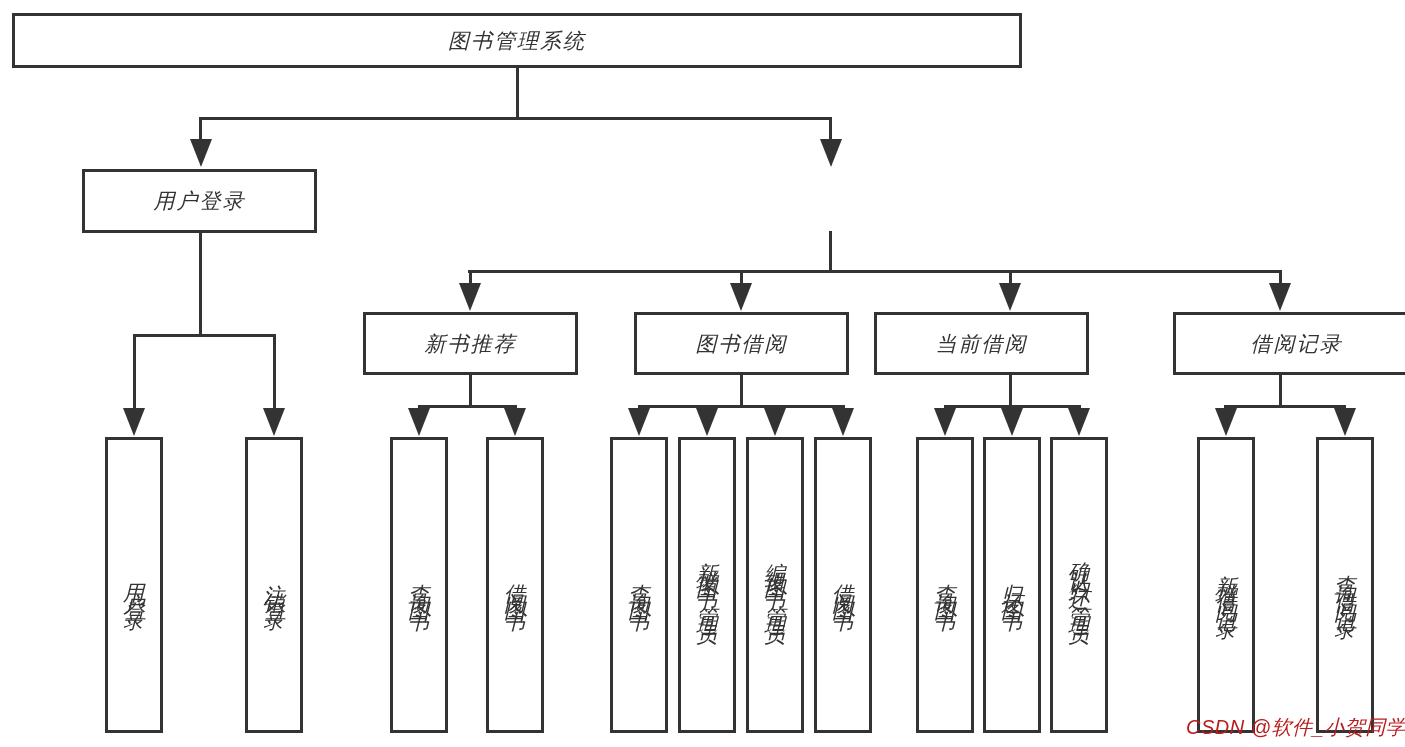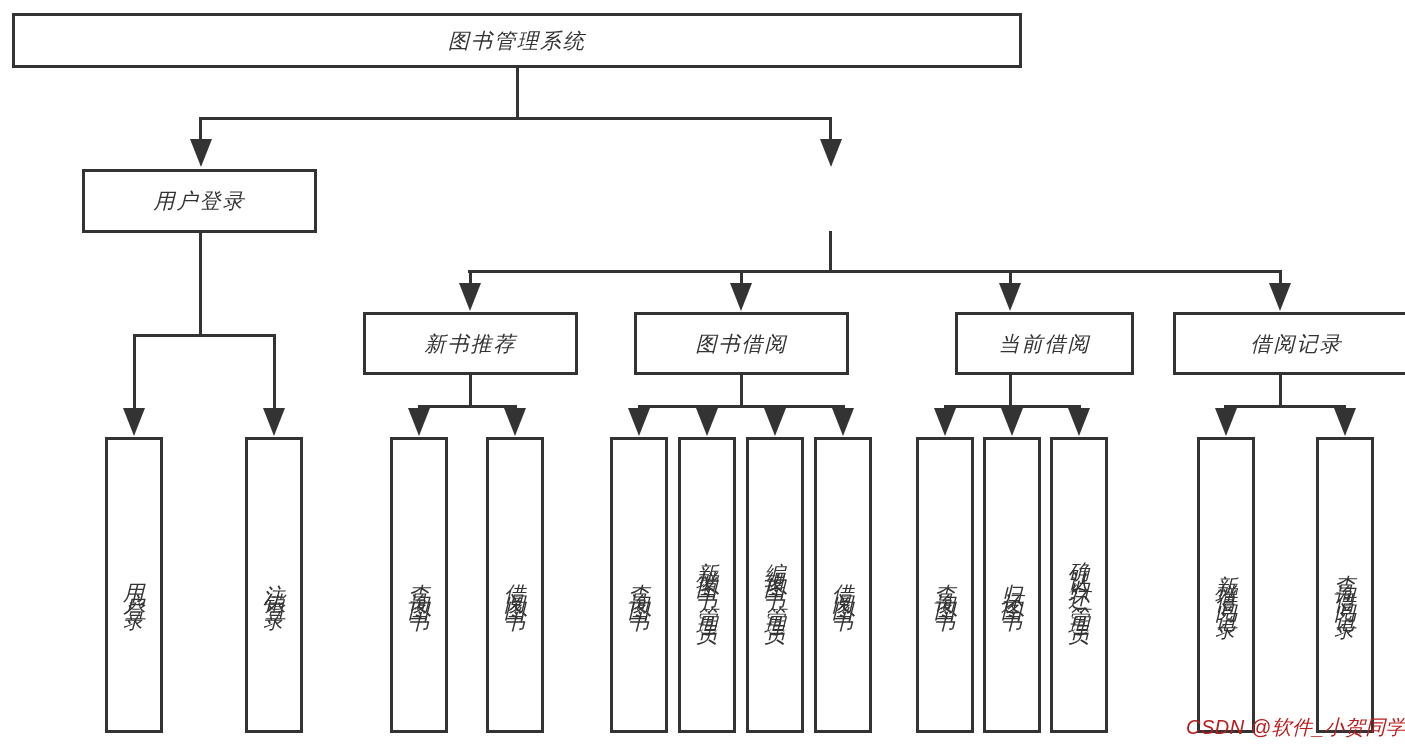--- a/index.html
+++ b/index.html
@@ -89,21 +89,21 @@
   <div class="box" style="left:82px;top:169px;width:235px;height:64px">
     <span>用户登录</span>
   </div>
 
   <div class="box" style="left:363px;top:312px;width:215px;height:63px">
     <span>新书推荐</span>
   </div>
   <div class="box" style="left:634px;top:312px;width:215px;height:63px">
     <span>图书借阅</span>
   </div>
-  <div class="box" style="left:955px;top:312px;width:179px;height:63px">
+  <div class="box" style="left:874px;top:312px;width:215px;height:63px">
     <span>当前借阅</span>
   </div>
   <div class="box" style="left:1173px;top:312px;width:247px;height:63px">
     <span>借阅记录</span>
   </div>
 
   <div class="box leaf" style="left:105px">
     <span>用户登录</span>
   </div>
   <div class="box leaf" style="left:245px">

